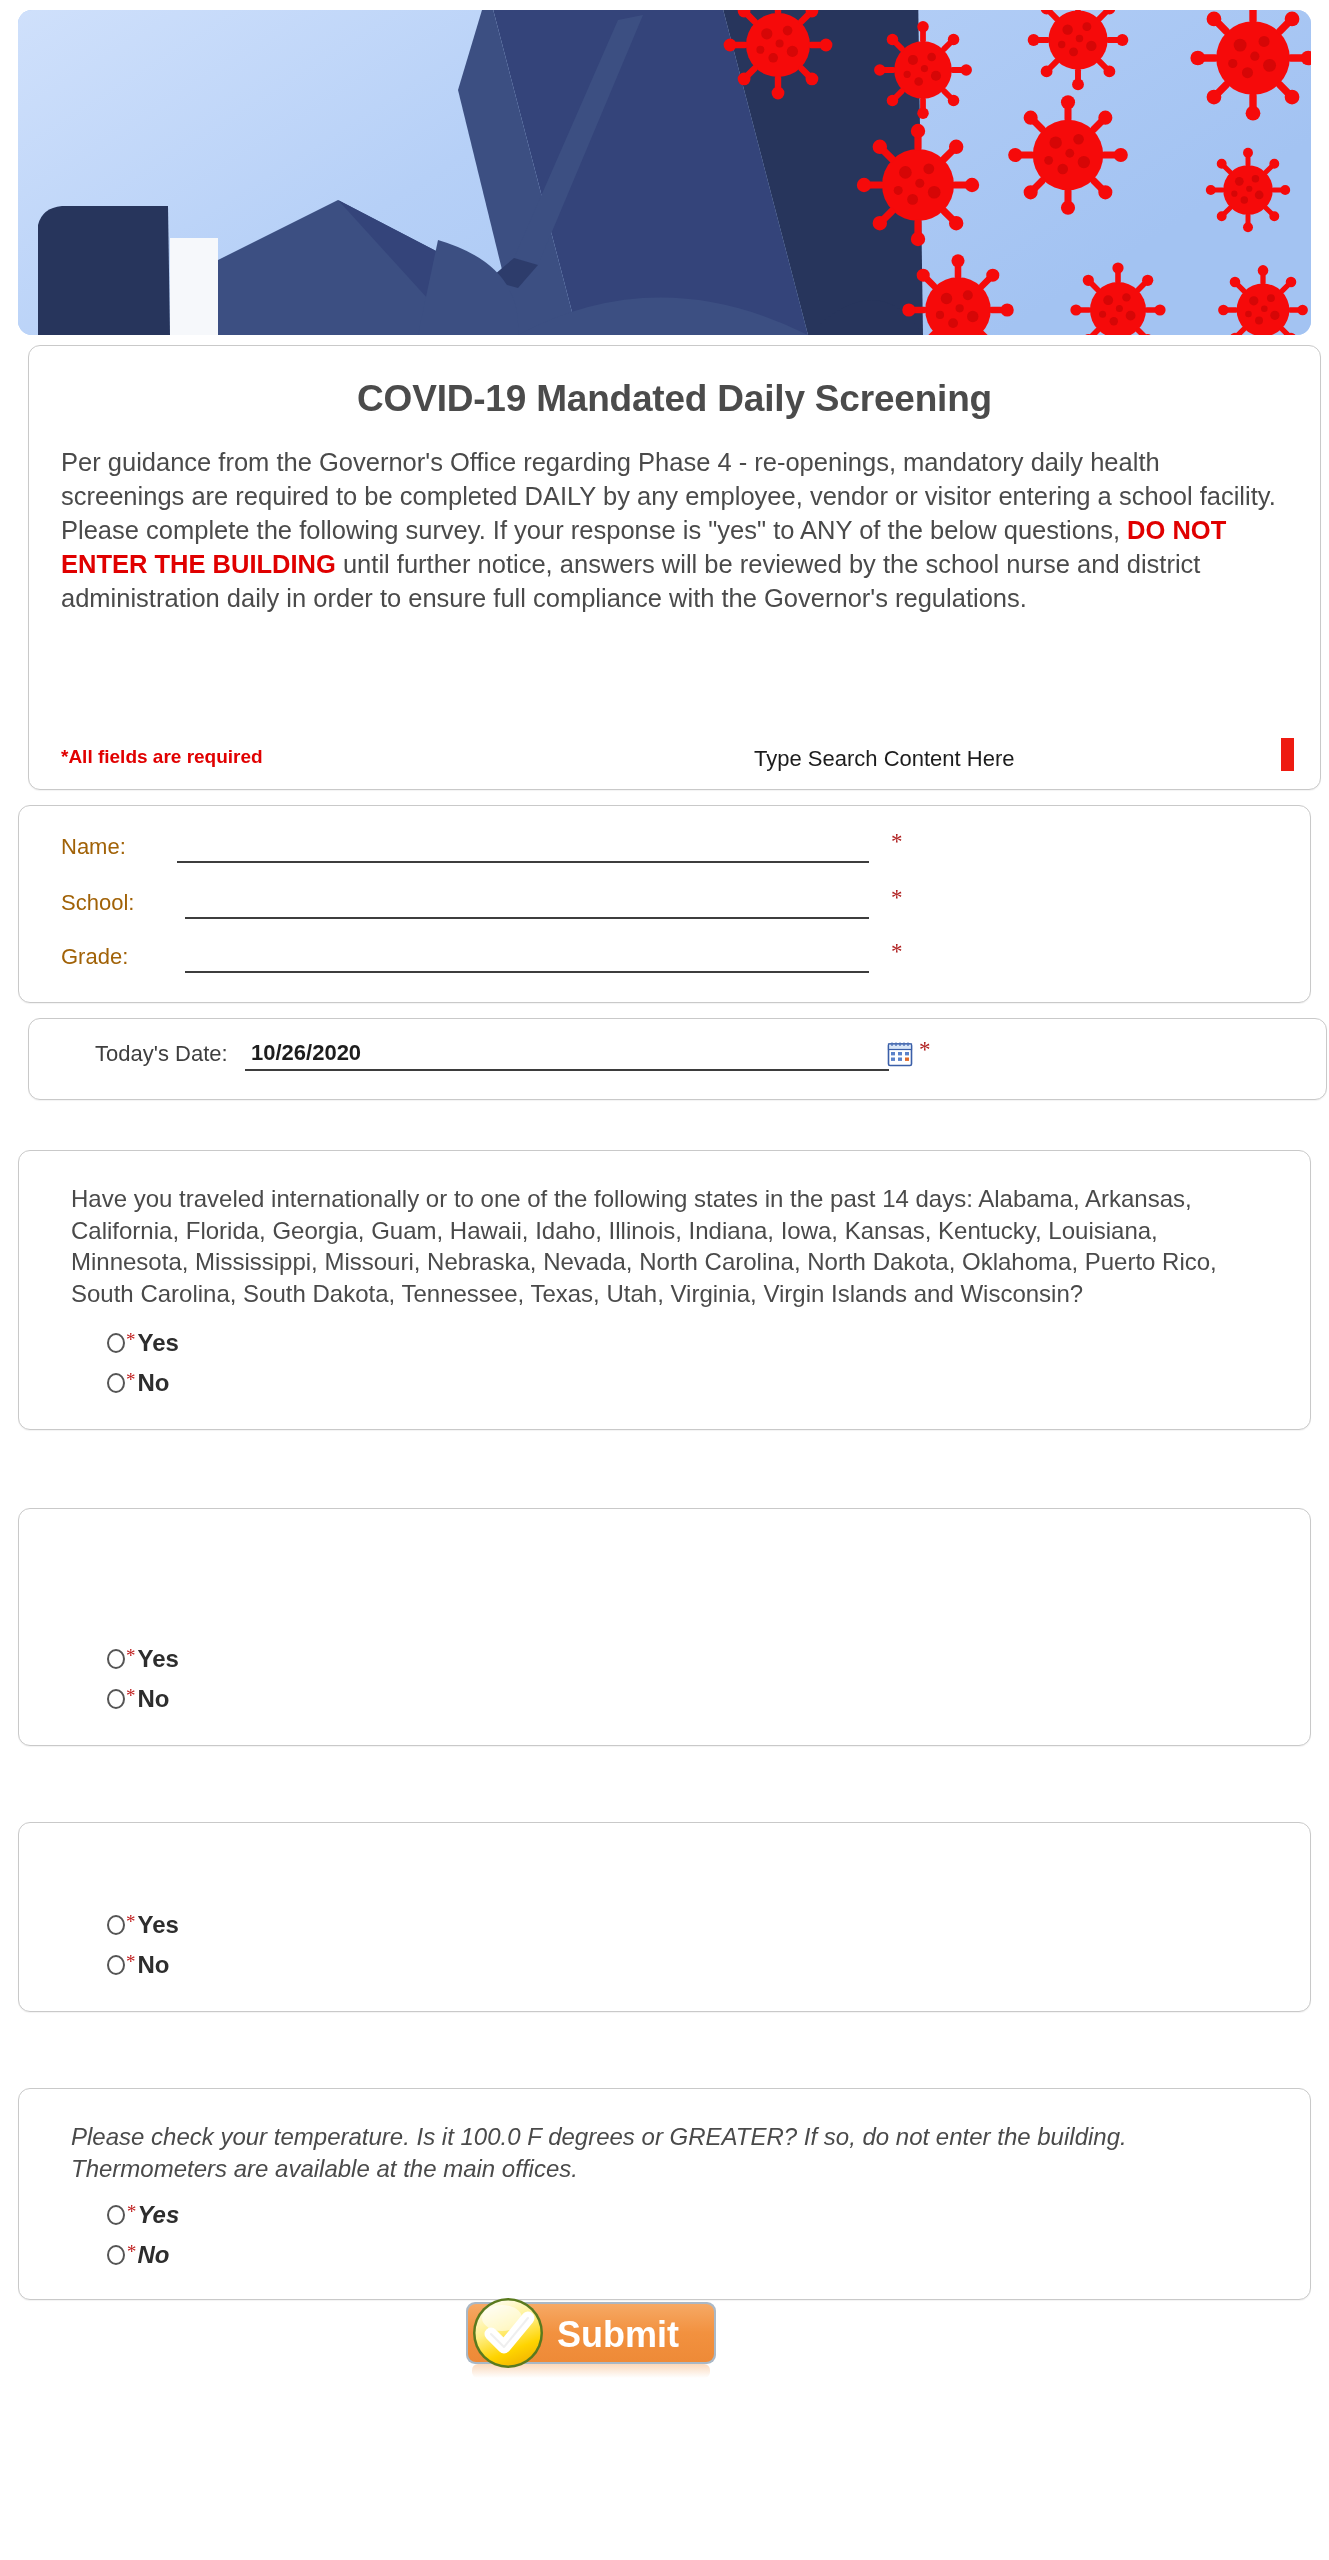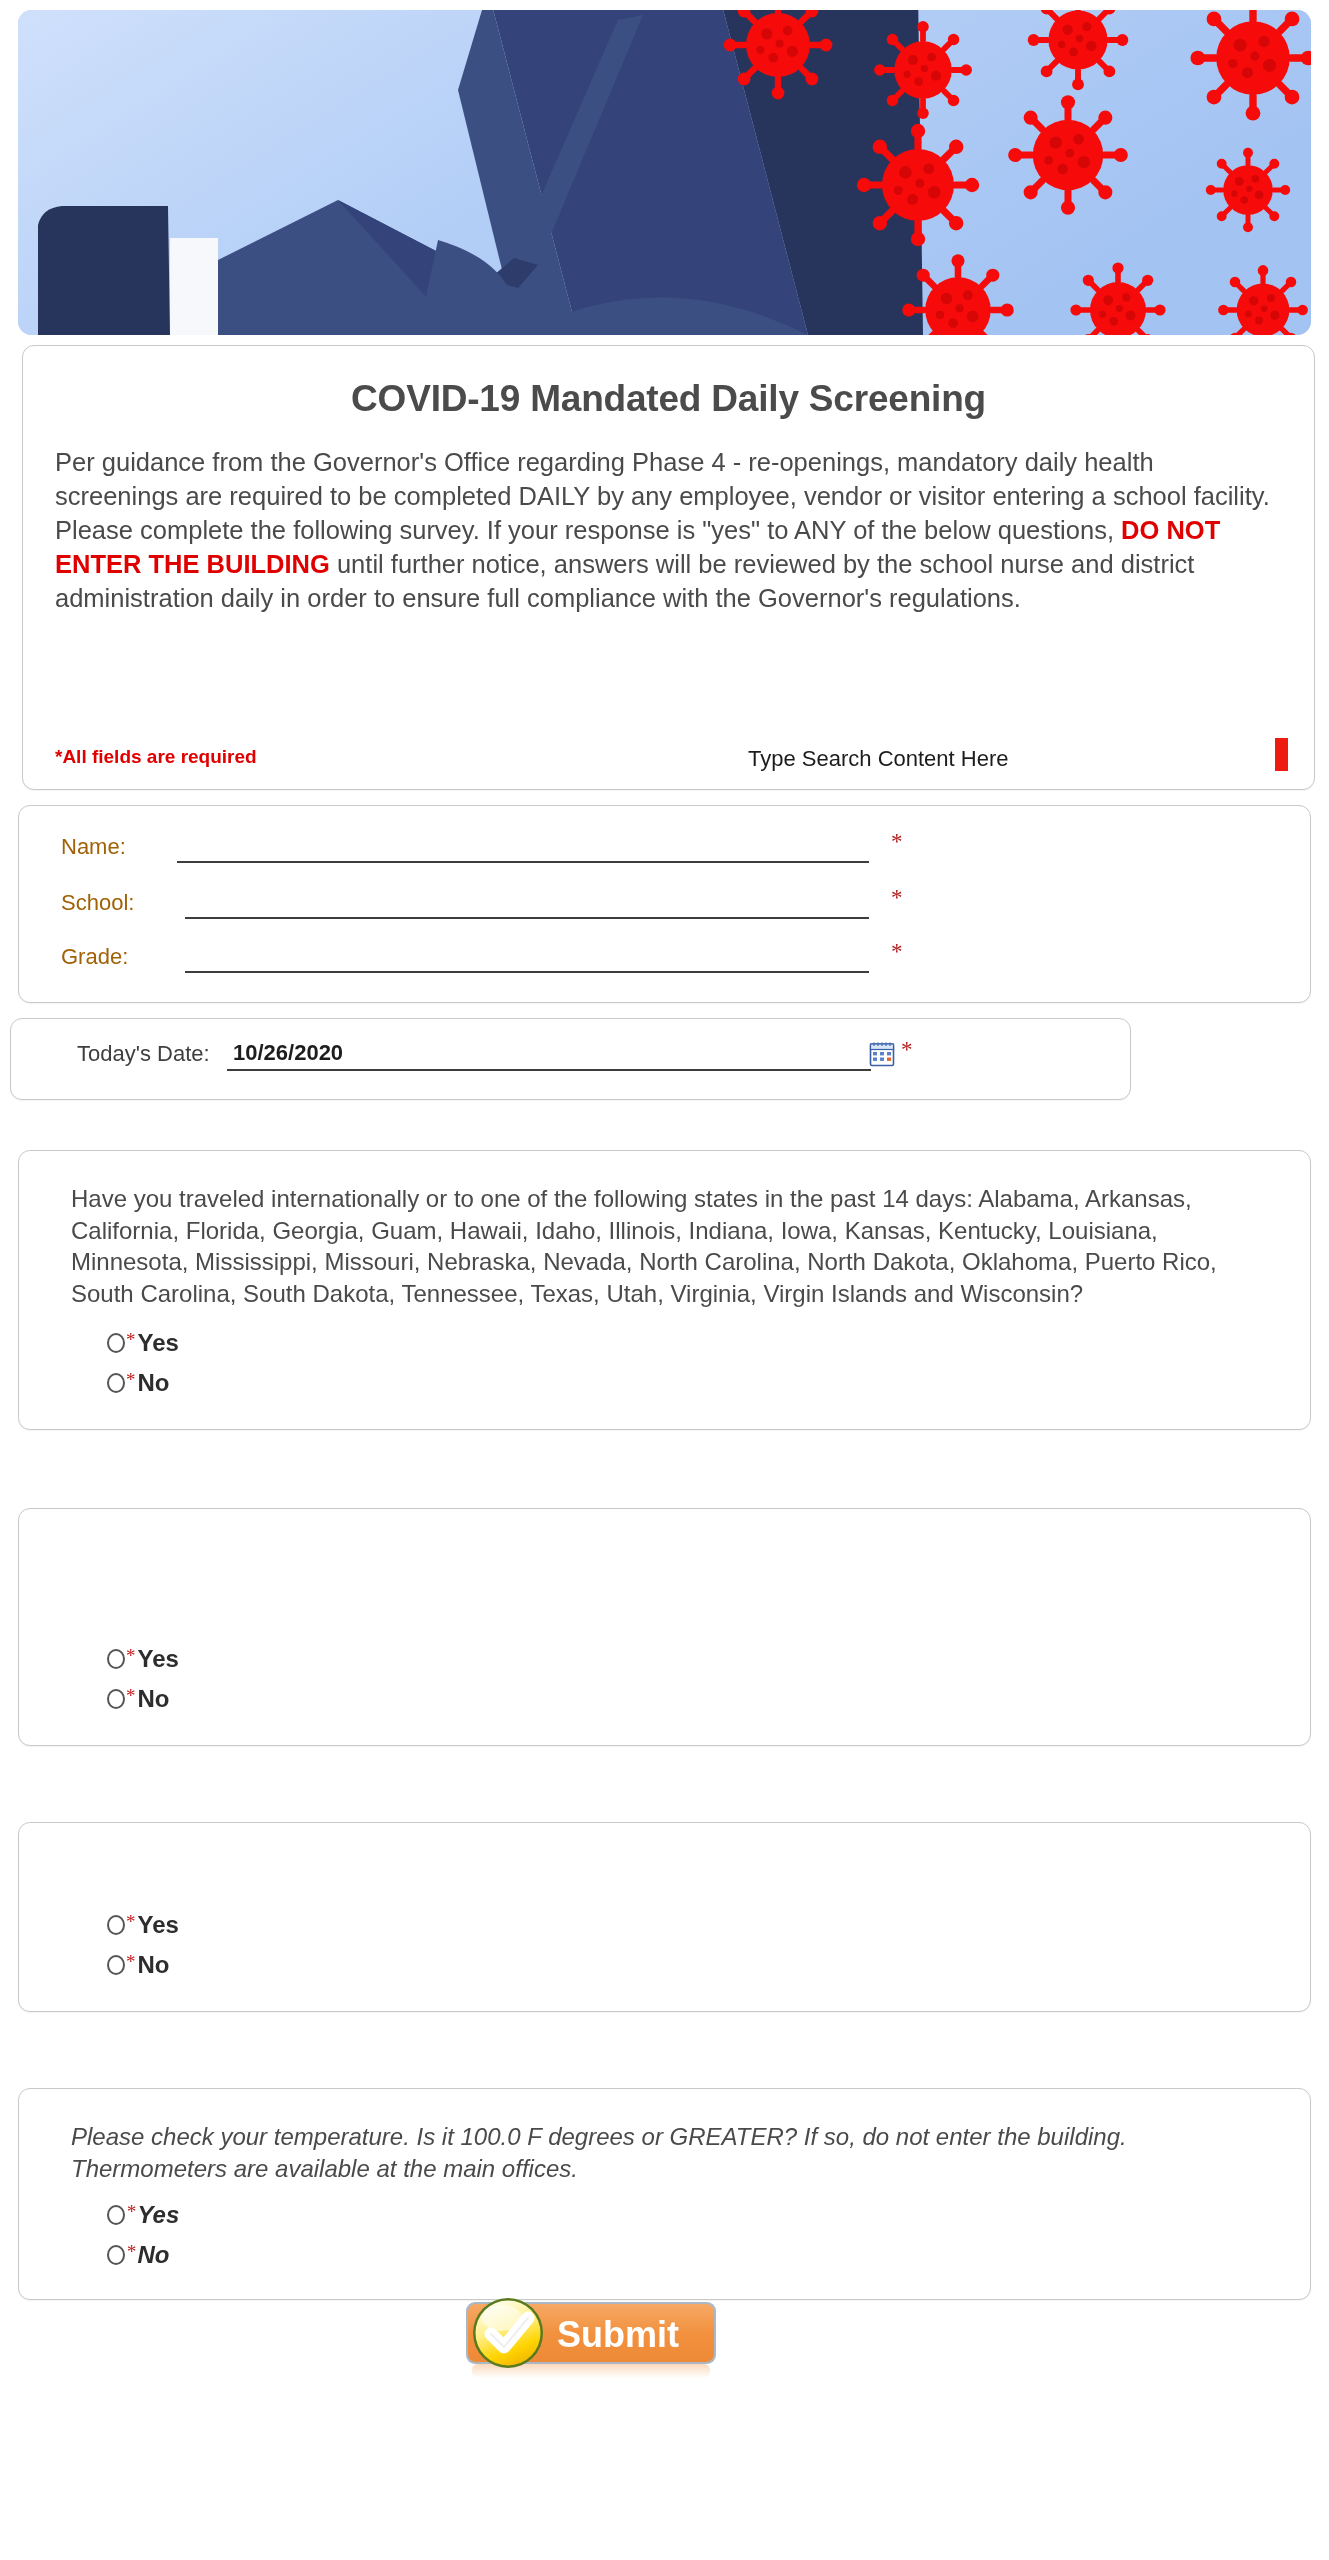--- a/index.html
+++ b/index.html
@@ -33,21 +33,21 @@
   .card {
     position: absolute;
     background: #ffffff;
     border: 1px solid #c9c9c9;
     border-radius: 12px;
     box-sizing: border-box;
     box-shadow: 0 1px 1px rgba(0,0,0,0.05);
   }
 
   
-  #intro-card { left: 22px; top: 345px; width: 1293px; height: 445px; }
+  #intro-card { left: 28px; top: 345px; width: 1293px; height: 445px; }
   .form-title {
     text-align: center;
     font-size: 37px;
     font-weight: bold;
     color: #4b4b4b;
     margin: 32px 0 0 0;
     letter-spacing: -0.2px;
   }
   .intro-body {
     margin: 26px 32px 0 32px;
@@ -106,21 +106,21 @@
   }
   .field-star {
     position: absolute;
     font-size: 23px;
     color: #b02020;
     font-family: "Liberation Serif", serif;
     line-height: 1;
   }
 
   
-  #date-card { left: 10px; top: 1018px; width: 1121px; height: 82px; }
+  #date-card { left: 28px; top: 1018px; width: 1299px; height: 82px; }
   .date-label {
     position: absolute;
     left: 66px;
     top: 22px;
     font-size: 22px;
     color: #3f3f3f;
   }
   .date-value {
     position: absolute;
     left: 222px;

